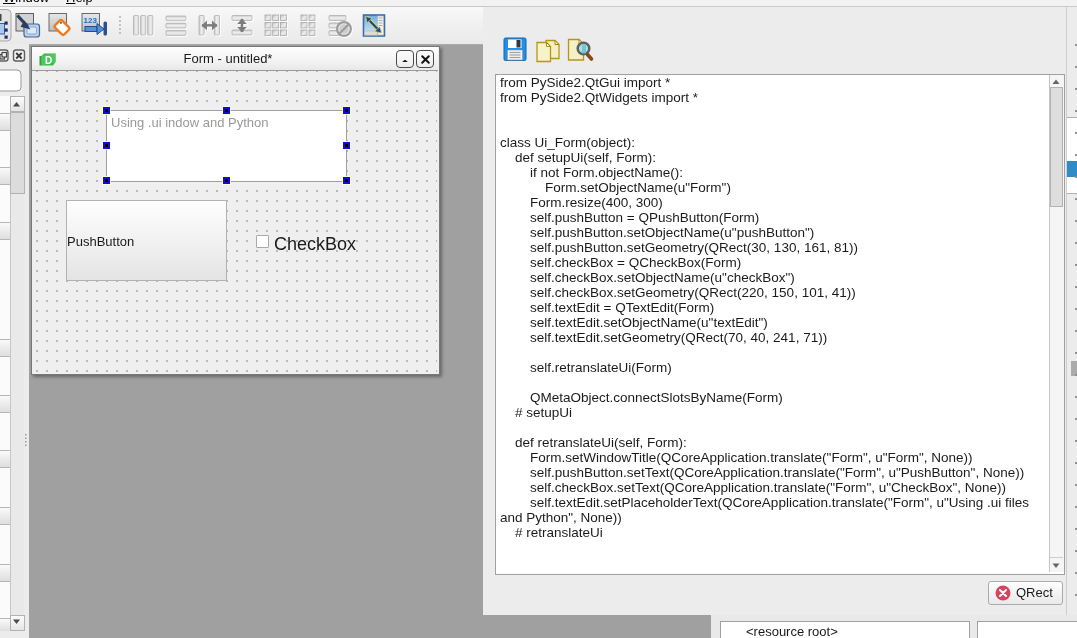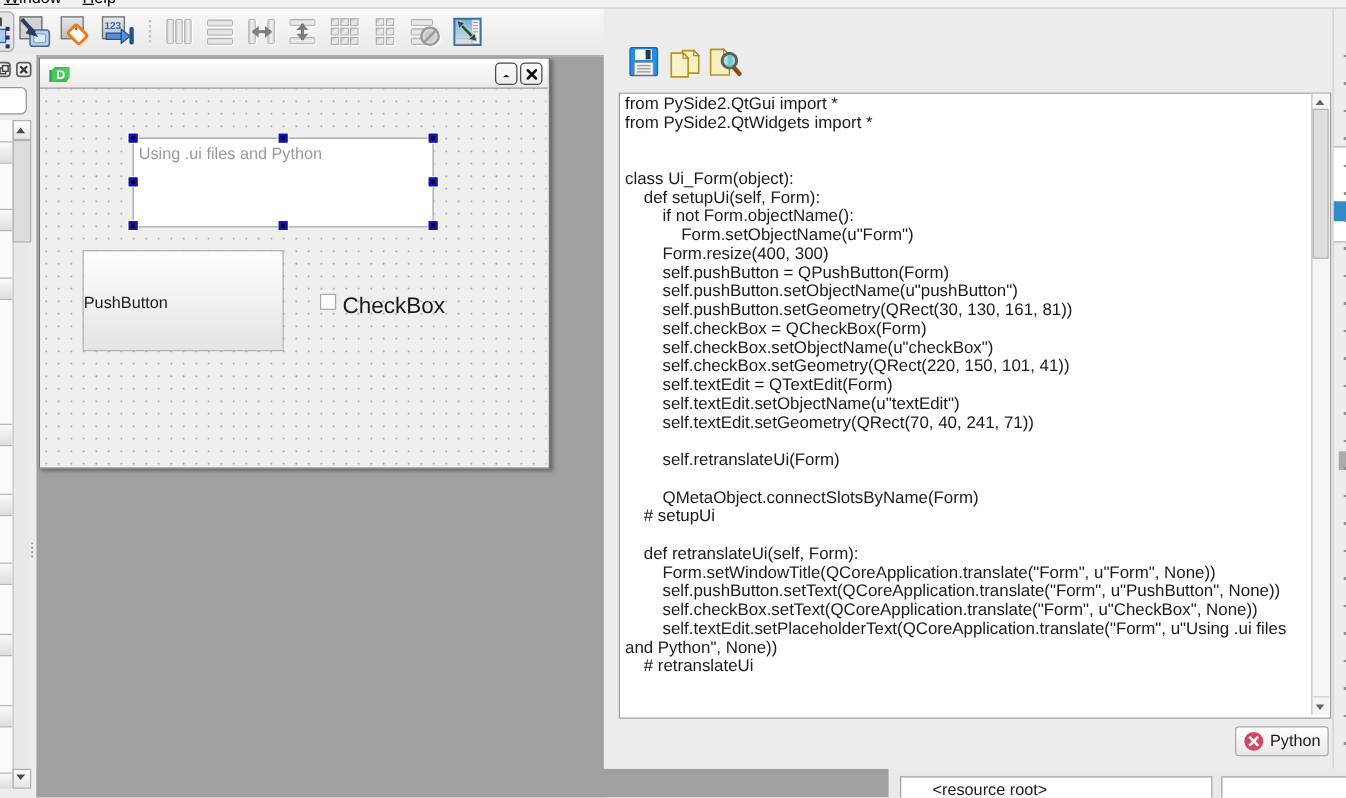--- a/index.html
+++ b/index.html
@@ -33,32 +33,33 @@
 <div class="abs" style="left:0;top:507px;width:10px;height:16px;background:linear-gradient(#fafafa,#dedede);border-top:1px solid #b6b6b6;border-bottom:1px solid #b6b6b6"></div>
 <div class="abs" style="left:0;top:564px;width:10px;height:16px;background:linear-gradient(#fafafa,#dedede);border-top:1px solid #b6b6b6;border-bottom:1px solid #b6b6b6"></div>
 <div class="abs" style="left:0;top:618px;width:10px;height:12px;background:linear-gradient(#fafafa,#dedede);border-top:1px solid #b6b6b6"></div>
 <div class="abs" style="left:10px;top:96px;width:14px;height:534px;background:#e9e9e9;border-left:1px solid #c6c6c6;box-sizing:border-box"></div>
 <div class="abs" style="left:10px;top:96px;width:13px;height:14px;background:linear-gradient(#fdfdfd,#e4e4e4);border:1px solid #b2b2b2"></div>
 <div class="abs" style="left:10px;top:615px;width:13px;height:14px;background:linear-gradient(#fdfdfd,#e4e4e4);border:1px solid #b2b2b2"></div>
 <div class="abs" style="left:10px;top:112px;width:13px;height:80px;background:#dcdcdc;border:1px solid #b2b2b2"></div>
 
 <div class="abs" id="formwin" style="left:31px;top:46px;width:407px;height:327px;background:#efefef;border:1px solid #777;box-shadow:2px 2px 3px rgba(0,0,0,0.35)">
   <div class="abs" id="ftitle" style="left:0;top:0;width:406px;height:23px;background:linear-gradient(#fefefe,#f4f4f4 55%,#e9e9e9);border-bottom:1px solid #9a9a9a">
+    <div class="abs" style="left:99px;width:194px;top:4px;text-align:center;font-size:13px;color:#1a1a1a">Form - untitled*</div>
     <svg class="abs" style="left:7px;top:6px" width="17" height="13" viewBox="0 0 17 13">
       <path d="M2.5 3 L5 0.5 L16.5 0.5 L16.5 9 L14 12.5 L2.5 12.5 Z" fill="#3fba4e"></path>
       <path d="M2.5 3 L16.5 0.5 L16.5 9 L2.5 12.5 Z" fill="#4cc95c"></path>
       <path d="M2.5 3 L0.5 3 L0.5 12.5 L2.5 12.5 Z" fill="#2f9e3e"></path>
       <text x="6" y="10.5" font-family="Liberation Sans" font-size="10" font-weight="bold" fill="#fff">D</text>
     </svg>
   </div>
   <div class="abs" id="fgrid" style="left:1px;top:24px;width:404px;height:302px;background-image:radial-gradient(circle,#8e8e8e 0.55px,rgba(150,150,150,0) 0.9px);background-size:10px 10px;background-position:9px 5px;background-repeat:repeat"></div>
 </div>
 
 <div class="abs" id="textedit" style="left:106px;top:110px;width:239px;height:70px;background:#fff;border:1px solid #a0a0a0">
-  <div class="abs" style="left:4px;top:4px;color:#9a9a9a;font-size:13px">Using .ui files and Python</div>
+  <div class="abs" style="left:4px;top:4px;color:#9a9a9a;font-size:13px">Using .ui indow and Python</div>
 </div>
 <div class="abs" id="pushbtn" style="left:66px;top:200px;width:159px;height:79px;background:linear-gradient(#fefefe,#e4e4e4);border:1px solid #b2b2b2;border-radius:1px;line-height:81px;font-size:13px">PushButton</div>
 <div class="abs" id="checkbox" style="left:256px;top:235px;width:11px;height:11px;background:#fff;border:1px solid #aaa;border-radius:1px"></div>
 <div class="abs" style="left:274px;top:234px;font-size:18px">CheckBox</div>
 <div id="handles">
   <div class="abs" style="left:103px;top:107px;width:3px;height:3px;background:#000;border:2px solid #0d0dd6;box-shadow:0 0 0 1px rgba(255,255,225,0.85)"></div>
   <div class="abs" style="left:223px;top:107px;width:3px;height:3px;background:#000;border:2px solid #0d0dd6;box-shadow:0 0 0 1px rgba(255,255,225,0.85)"></div>
   <div class="abs" style="left:343px;top:107px;width:3px;height:3px;background:#000;border:2px solid #0d0dd6;box-shadow:0 0 0 1px rgba(255,255,225,0.85)"></div>
   <div class="abs" style="left:103px;top:142px;width:3px;height:3px;background:#000;border:2px solid #0d0dd6;box-shadow:0 0 0 1px rgba(255,255,225,0.85)"></div>
   <div class="abs" style="left:343px;top:142px;width:3px;height:3px;background:#000;border:2px solid #0d0dd6;box-shadow:0 0 0 1px rgba(255,255,225,0.85)"></div>
@@ -114,21 +115,21 @@
 
 <div class="abs" id="vscroll" style="left:1049px;top:75px;width:14px;height:497px;background:#f5f5f5;border-left:1px solid #c6c6c6"></div>
 <div class="abs" style="left:1050px;top:90px;width:13px;height:1px;background:#cdcdcd"></div>
 <div class="abs" style="left:1050px;top:557px;width:13px;height:1px;background:#cdcdcd"></div>
 
 <div class="abs" id="closebtn" style="left:988px;top:581px;width:73px;height:22px;background:linear-gradient(#fefefe,#e9e9e9);border:1px solid #ababab;border-radius:3px">
   <svg class="abs" style="left:6px;top:3px" width="16" height="16" viewBox="0 0 16 16">
     <circle cx="8" cy="8" r="7.5" fill="#d5465e"></circle>
     <path d="M5 5 L11 11 M11 5 L5 11" stroke="#fff" stroke-width="2" stroke-linecap="round"></path>
   </svg>
-  <div class="abs" style="left:27px;top:3px;font-size:13px">Python</div>
+  <div class="abs" style="left:27px;top:3px;font-size:13px">QRect</div>
 </div>
 
 <div class="abs" id="rightsliver" style="left:1066px;top:7px;width:11px;height:608px;background:#ececec;border-left:1px solid #cfcfcf"></div>
 <div class="abs" style="left:1067px;top:117px;width:10px;height:75px;background:#fff;border-top:1px solid #b0b0b0;border-bottom:1px solid #b0b0b0"></div>
 <div class="abs" style="left:1067px;top:161px;width:10px;height:16px;background:#308cc6"></div>
 <div class="abs" style="left:1071px;top:361px;width:6px;height:15px;background:#ababab"></div>
 <div class="abs" style="left:1074.5px;top:24px;width:2.5px;height:572px;background:repeating-linear-gradient(rgba(0,0,0,0) 0px,rgba(0,0,0,0) 20px,#8f8f8f 20px,#8f8f8f 22px)"></div>
 
 <div class="abs" id="respanel" style="left:711px;top:615px;width:366px;height:23px;background:#e9e9e9"></div>
 <div class="abs" style="left:720px;top:621px;width:248px;height:17px;background:#fff;border:1px solid #a0a0a0">

